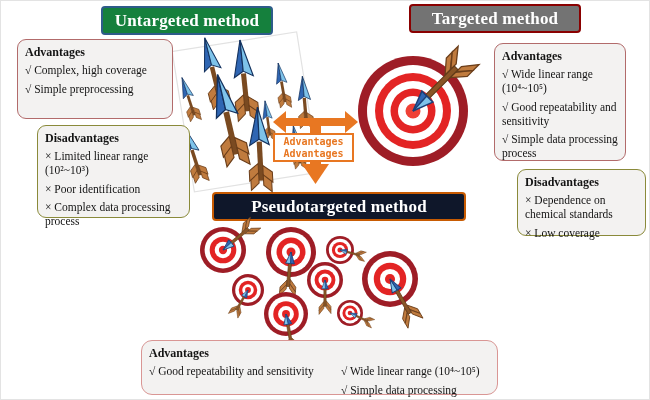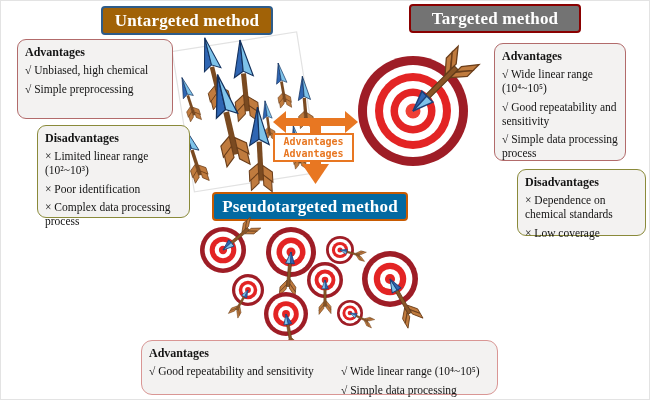--- a/index.html
+++ b/index.html
@@ -6,23 +6,23 @@
   #stage {
     position:relative; width:650px; height:400px; background:#ffffff;
     border:1px solid #e3e3e3; box-sizing:border-box; overflow:hidden;
     font-family:"Liberation Serif", serif;
   }
   .hdr {
     position:absolute; color:#fff; font-weight:bold; font-size:17px;
     text-align:center; border-radius:4px; height:29px; line-height:25px;
     box-sizing:border-box; letter-spacing:0.2px;
   }
-  #hdr-unt { left:100px; top:5px;  width:172px; background:#a16207; border:2px solid #2e5c8a; }
+  #hdr-unt { left:100px; top:5px;  width:172px; background:#15803d; border:2px solid #2e5c8a; }
   #hdr-tgt { left:408px; top:3px;  width:172px; background:#737373; border:2px solid #8a0000; }
-  #hdr-pse { left:211px; top:191px; width:196px; background:#0369a1; border:2px solid #c85b02; }
+  #hdr-pse { left:211px; top:191px; width:254px; background:#0f172a; border:2px solid #c85b02; }
   .box {
     position:absolute; background:#f3f2f1; border-radius:9px;
     padding:5px 7px 4px 7px; font-size:11.5px; color:#141414; box-sizing:border-box;
   }
   .box .title { font-weight:bold; font-size:12px; margin-bottom:3px; }
   .box .item  { margin-bottom:4.5px; line-height:1.22; }
   .adv    { border:1.5px solid #b26b6b; }
   .dis    { border:1.5px solid #8a8a3a;margin-left:20px; }
   .badv   { border:1.5px solid #d99694; border-radius:11px; }
   #box-l-adv { left:16px;  top:38px;  width:156px; height:80px; }
@@ -151,21 +151,21 @@
     <rect x="41" y="15" width="11" height="46" fill="#e87722"></rect>
     <polygon fill="#e87722" points="33,59 60,59 46.5,79"></polygon>
   </svg>
   <div id="combo-label">
     <div>Advantages</div>
     <div>Advantages</div>
   </div>
 
   <div class="box adv" id="box-l-adv">
     <div class="title">Advantages</div>
-    <div class="item">√ Unbiased, high chemical</div>
+    <div class="item">√ Complex, high coverage</div>
     <div class="item">√ Simple preprocessing</div>
   </div>
 
   <div class="box dis" id="box-l-dis">
     <div class="title">Disadvantages</div>
     <div class="item">× Limited linear range (10²~10³)</div>
     <div class="item">× Poor identification</div>
     <div class="item">× Complex data processing process</div>
   </div>
 

